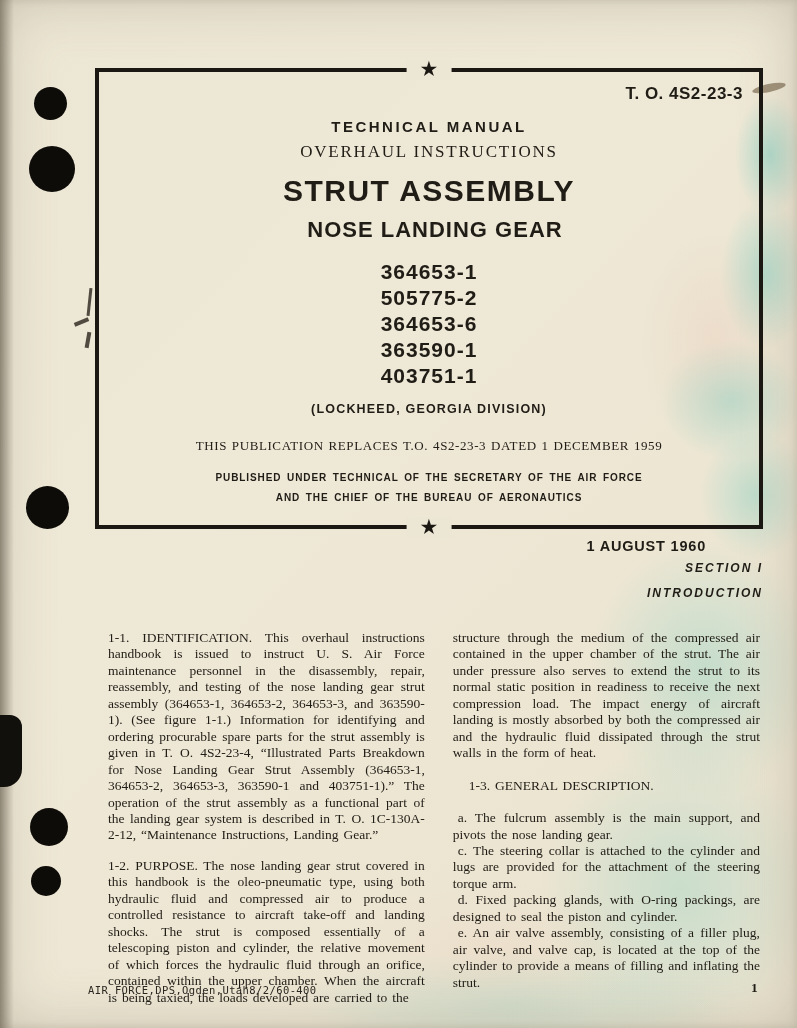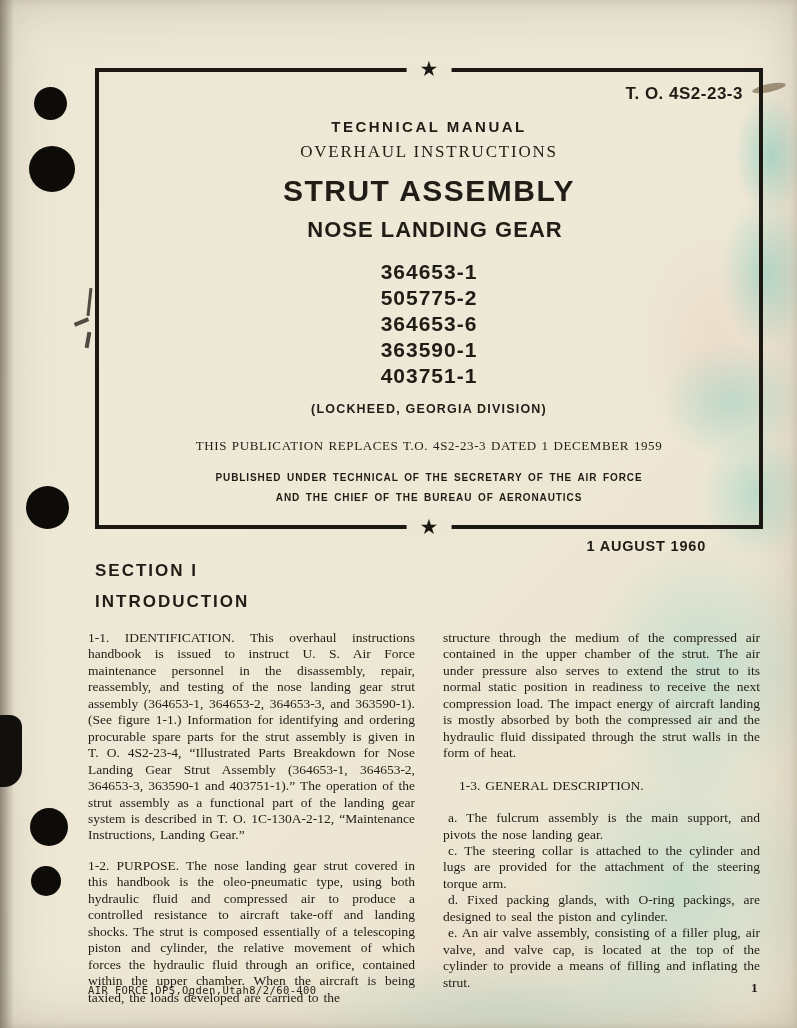--- a/index.html
+++ b/index.html
@@ -37,27 +37,27 @@
     font-size:21px;line-height:26px;letter-spacing:1px;}
   .division{margin:13px 0 0;font-family:"Liberation Sans",sans-serif;font-weight:bold;
     font-size:12.5px;letter-spacing:1.2px;}
   .replaces{margin:22px 0 0;font-size:13px;letter-spacing:0.6px;word-spacing:1px;}
   .authority{margin:18px 0 0;font-family:"Liberation Sans",sans-serif;font-weight:bold;
     font-size:10px;letter-spacing:0.9px;word-spacing:2px;}
   .authority + .authority{margin-top:9px;}
 
   .date-line{position:absolute;top:538px;right:91px;
     font-family:"Liberation Sans",sans-serif;font-weight:bold;font-size:14.5px;letter-spacing:0.8px;}
-  .section-wrap{position:absolute;left:95px;top:561px;width:668px;text-align:left;
-    font-family:"Liberation Sans",sans-serif;font-weight:bold;font-size:17px;letter-spacing:2px;}
+  .section-wrap{position:absolute;left:95px;top:561px;width:668px;text-align:right;
+    font-family:"Liberation Sans",sans-serif;font-weight:bold;font-size:12px;letter-spacing:2px;font-style:italic;}
   .section-wrap .sub{margin-top:11px;}
 
   .columns{position:absolute;left:88px;top:630px;width:672px;display:flex;gap:28px;}
   .col{text-align:justify;font-size:13.5px;line-height:16.45px;word-spacing:1.5px;}
-  .col.left{width:327px;}
+  .col.left{width:327px;margin-left:20px;}
   .col.right{width:317px;}
   .col p{margin:0 0 14px;}
   .col p.cont{margin-bottom:10px;}
   .col p.gd-head{margin:16px;}
   .col p.gd-item{margin:0;text-indent:5px;}
 
   .footer-imprint{position:absolute;left:88px;top:984px;
     font-family:"DejaVu Sans Mono",monospace;font-size:10.5px;letter-spacing:0.4px;color:#2a2620;}
   .page-number{position:absolute;left:751px;top:980px;font-weight:bold;font-size:13.5px;}
 </style>

